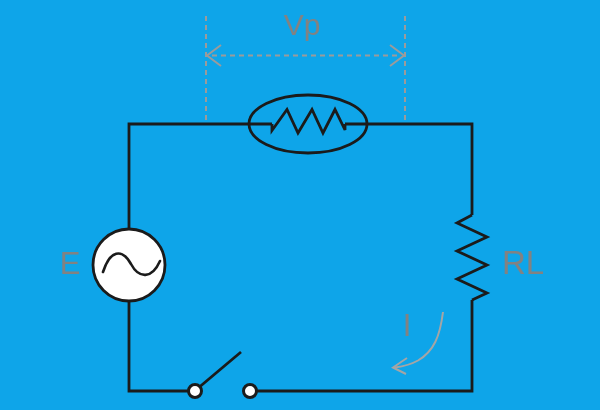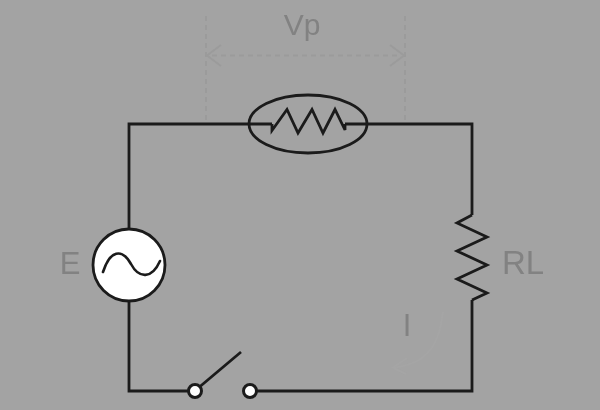--- a/index.html
+++ b/index.html
@@ -1,20 +1,20 @@
 <!DOCTYPE html>
 <html><head>
 <meta charset="utf-8">
 <style>
   html, body { margin: 0; padding: 0; background: #ffffff; }
   .canvas {
     position: relative;
     width: 600px;
     height: 410px;
-    background: #a3a3a3;
+    background: #0ea5e9;
     overflow: hidden;
     font-family: "Liberation Sans", sans-serif;
   }
   svg { display: block; }
   text {
     font-family: "Liberation Sans", sans-serif;
     font-weight: 400;
   }
   .lbl      { font-size: 31px; }
   .lbl-rl   { font-size: 33px; }

